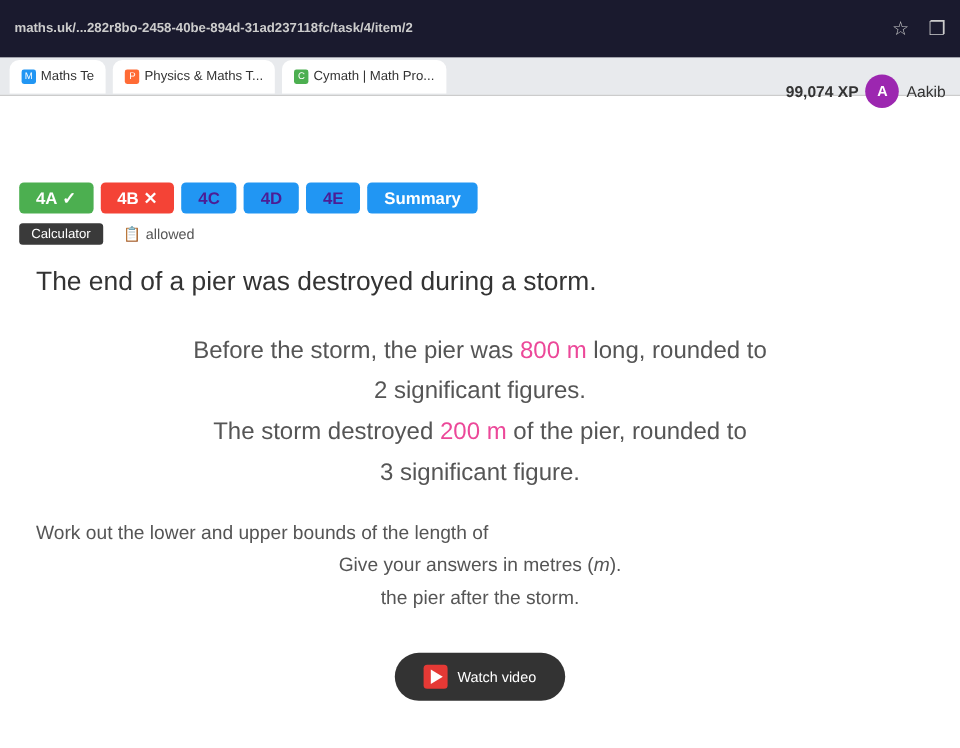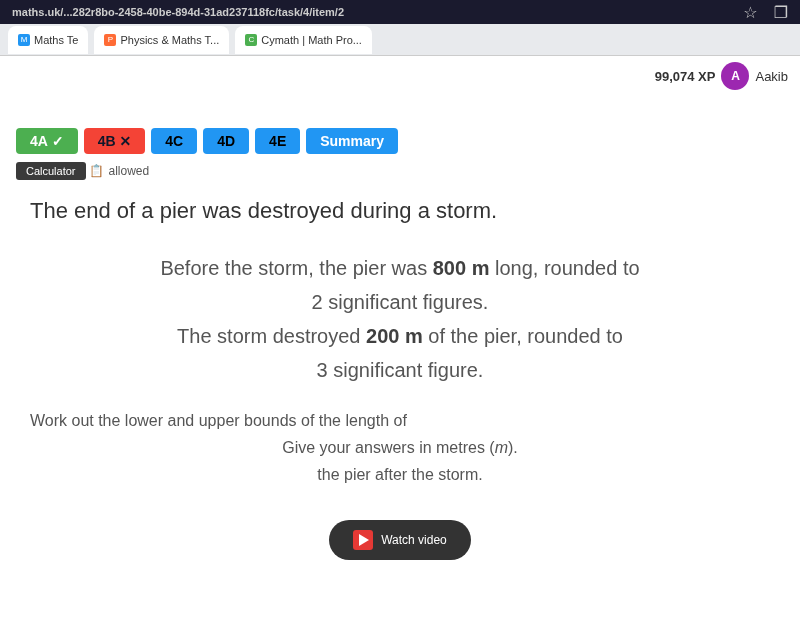--- a/index.html
+++ b/index.html
@@ -89,25 +89,25 @@
       display: flex;
       align-items: center;
       gap: 4px;
     }
     .nav-tab.green {
       background: #4CAF50;
       color: #fff;
     }
     .nav-tab.red {
       background: #f44336;
-      color: #0f172a;
+      color: #ffffff;
     }
     .nav-tab.blue {
       background: #2196F3;
-      color: #000000;
+      color: #4c1d95;
     }
     .nav-tab.summary {
       background: #2196F3;
       color: #fff;
     }
     .allowed-badge {
       background: #3a3a3a;
       color: #fff;
       font-size: 11px;
       padding: 3px 10px;
@@ -134,22 +134,22 @@
       line-height: 1.4;
     }
     .problem-body {
       font-size: 20px;
       color: #555;
       line-height: 1.7;
       text-align: center;
       margin-bottom: 20px;
     }
     .problem-body strong {
-      color: #404040;
-      font-weight: bold;
+      color: #ec4899;
+      font-weight: normal;
     }
     .problem-question {
       font-size: 16px;
       color: #555;
       line-height: 1.7;
       text-align: left;
       margin-bottom: 24px;
     }
 
     
@@ -192,21 +192,21 @@
       display: inline-flex;
       align-items: center;
       justify-content: center;
       color: #fff;
       font-size: 12px;
       font-weight: bold;
     }
 
     .header-area {
       background: #1a1a2e;
-      height: 24px;
+      height: 48px;
       display: flex;
       align-items: center;
       padding: 0 12px;
       gap: 8px;
     }
     .site-name {
       color: #fff;
       font-size: 14px;
       font-weight: bold;
     }
@@ -258,21 +258,21 @@
     <span>4D</span>
   </div>
   <div class="nav-tab blue">
     <span>4E</span>
   </div>
   <div class="nav-tab summary">
     <span>Summary</span>
   </div>
 </div>
 
-<div style="display:flex; align-items:center; padding: 2px 16px 8px 16px; gap:4px;">
+<div style="display:flex; align-items:center; padding: 2px 16px 8px 16px; gap:17px;">
   <span class="allowed-badge">Calculator</span>
   <span class="allowed-text">
     <span>📋</span>
     <span>allowed</span>
   </span>
 </div>
 
 <div class="problem-area">
   <p class="problem-title">The end of a pier was destroyed during a storm.</p>
 

